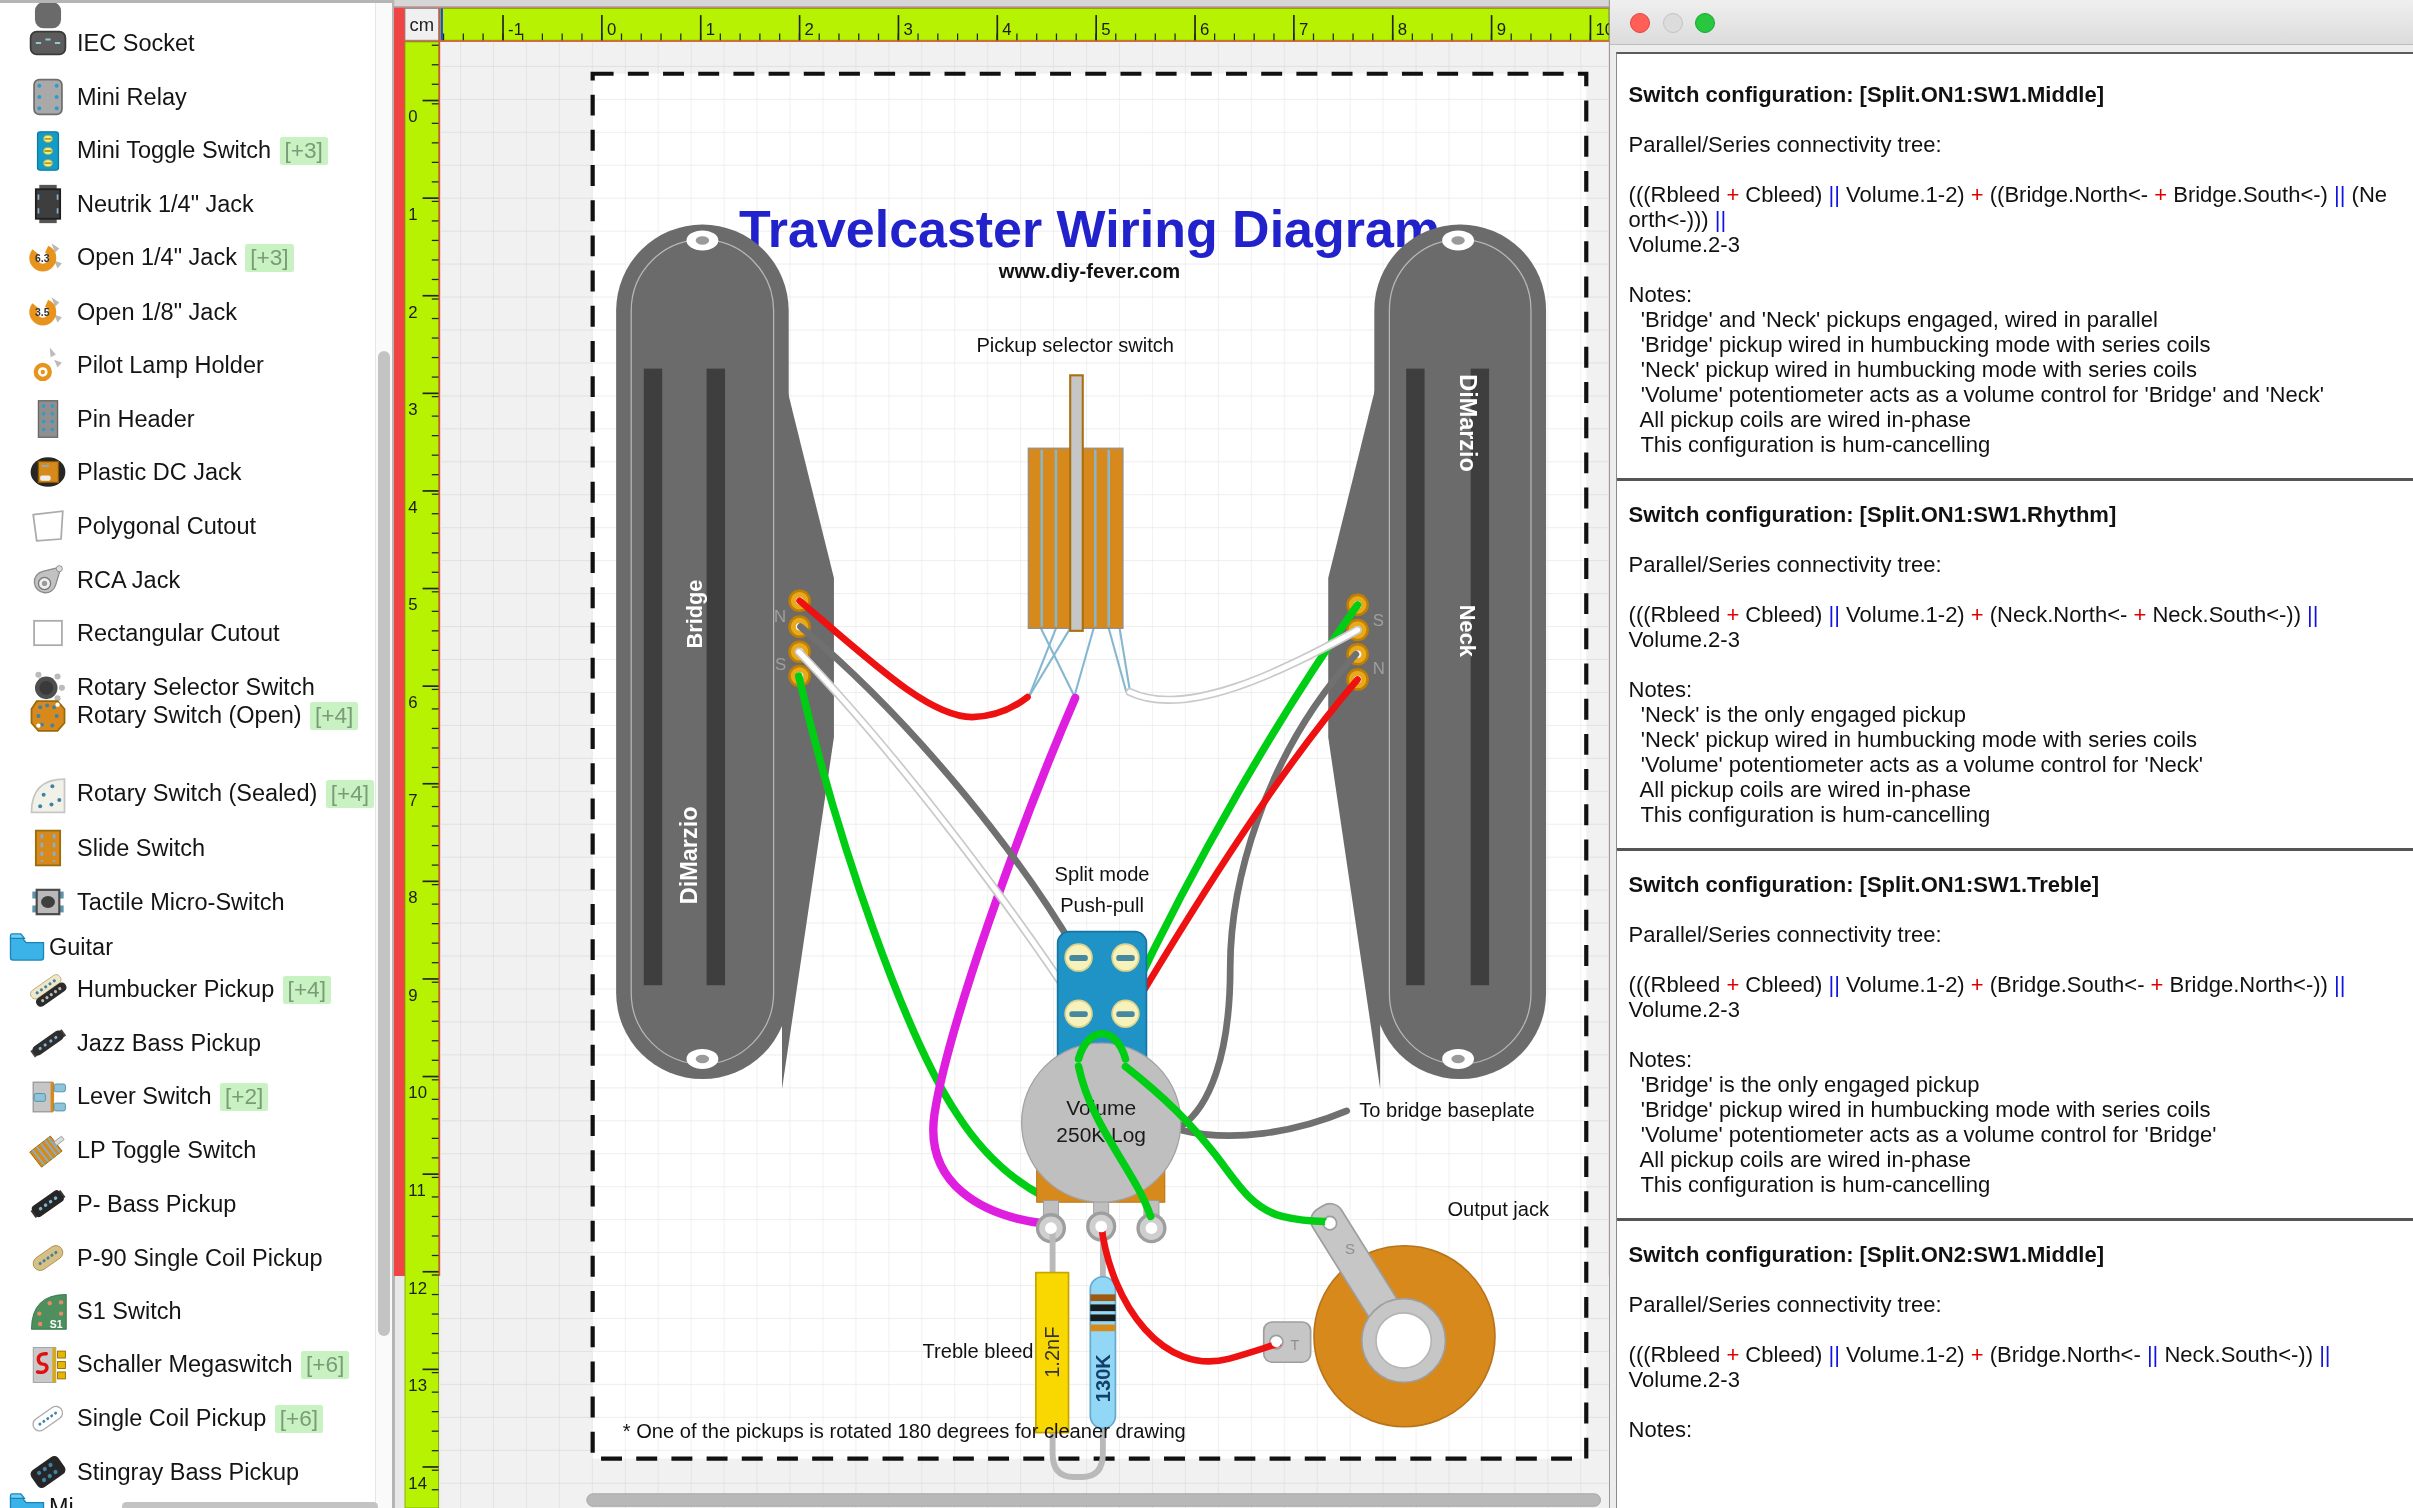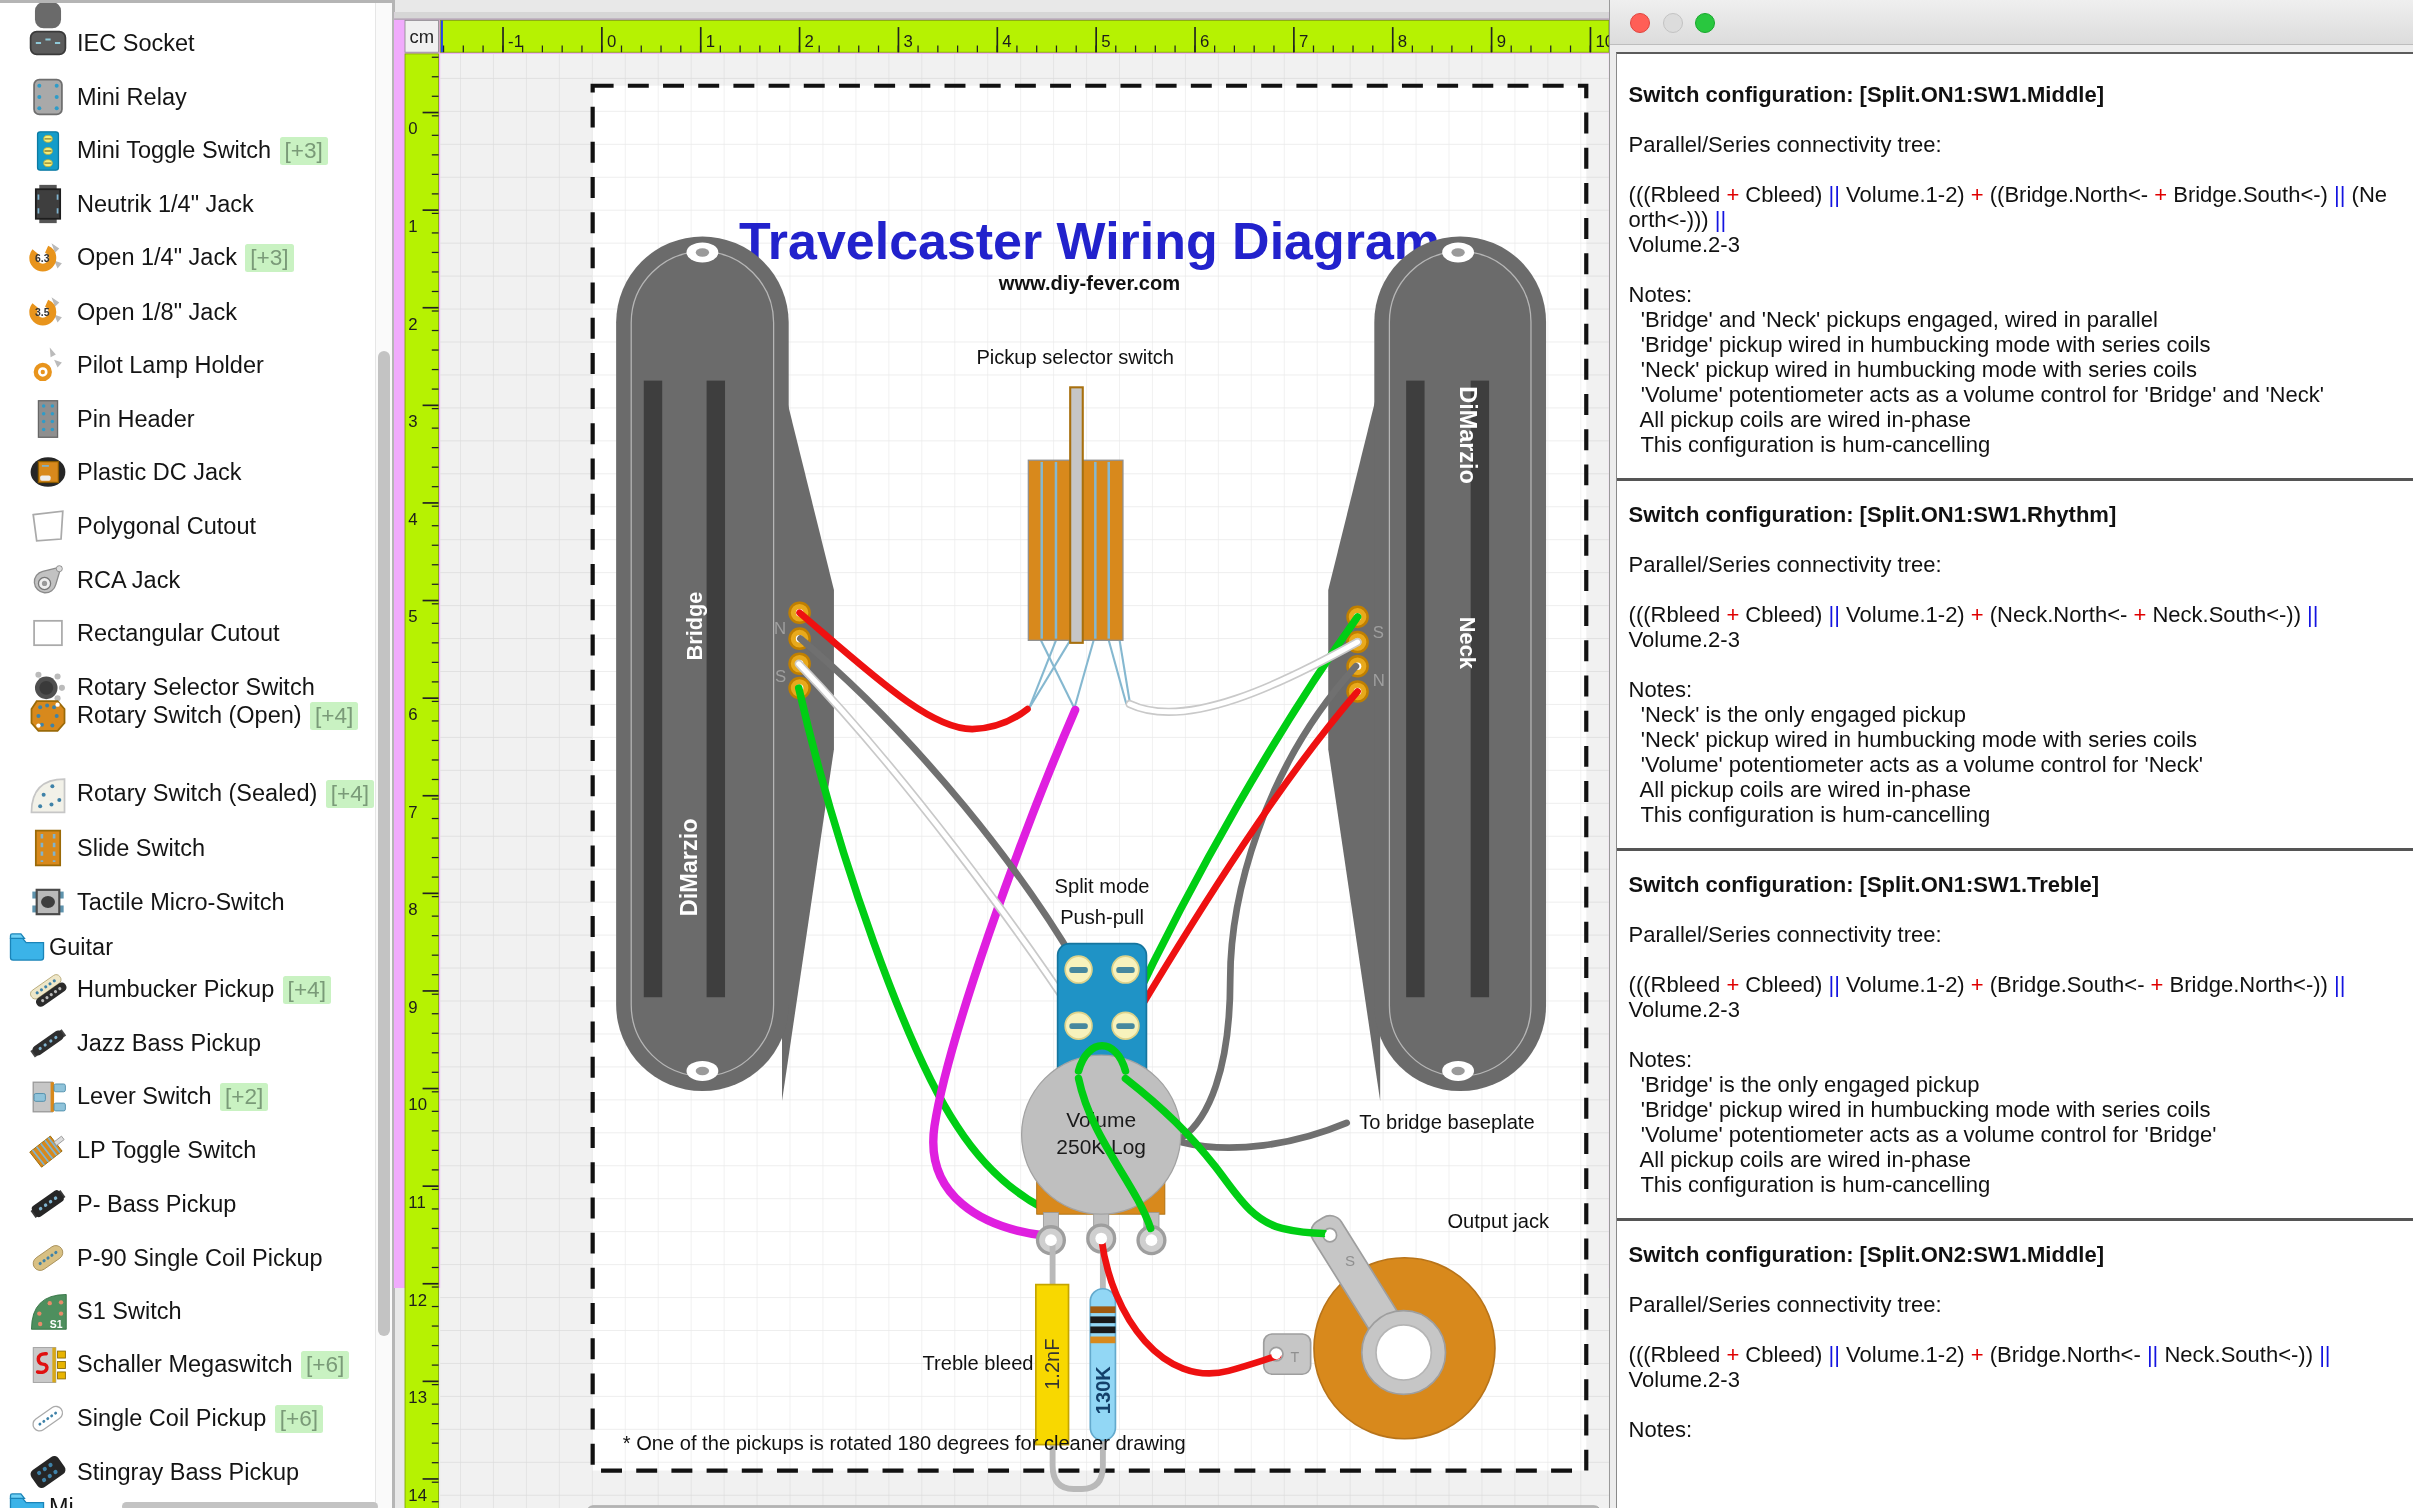--- a/index.html
+++ b/index.html
@@ -13,21 +13,21 @@
   .sb-icon svg{width:40px;height:40px;}
   .sb-label{position:absolute;left:77px;font-size:23.5px;color:#141414;white-space:nowrap;}
   .sb-cat .sb-icon{left:6.7px;}
   .sb-cat .sb-label{left:49px;}
   .sb-badge{display:inline-block;margin-left:8.4px;padding:0.8px 5px;background:#c9f2c2;color:#7a9a78;border-radius:2.5px;font-size:22.6px;}
   #sb-vscroll{position:absolute;left:375px;top:0;width:17.6px;height:1508px;background:#fafafa;border-left:0.8px solid #e6e6e6;}
   #sb-vthumb{position:absolute;left:1.7px;top:348px;width:12.6px;height:985px;background:#c3c3c3;border-radius:6.7px;}
   #sb-hthumb{position:absolute;left:122px;top:1499px;width:256px;height:9.2px;background:#c3c3c3;border-radius:5px;}
   #sb-divider{position:absolute;left:392px;top:0;width:2.5px;height:1508px;background:#b5b5b5;}
   
-  #canvas-panel{position:absolute;left:394px;top:0;width:1215px;height:1276px;background:#f0abfc;margin-top:12px;}
+  #canvas-panel{position:absolute;left:394px;top:0;width:1215px;height:1276px;background:#ef4444;}
   
   #right-window{position:absolute;left:1609px;top:0;width:804px;height:1508px;background:#ededed;
                 border-left:0.8px solid #9a9a9a;box-sizing:border-box;overflow:hidden;}
   #titlebar{position:relative;height:44px;background:linear-gradient(#efefef,#dcdcdc);
             border-bottom:0.8px solid #bdbdbd;}
   .tl{position:absolute;top:12.6px;width:18.4px;height:18.4px;border-radius:50%;}
   #tl-close{left:20px;background:#ff5f57;border:0.8px solid #e0443e;}
   #tl-min{left:53px;background:#dcdcdc;border:0.8px solid #c3c3c3;}
   #tl-zoom{left:85px;background:#29c73f;border:0.8px solid #17a82c;}
   #win-title{position:absolute;left:0;right:0;top:10px;text-align:center;font-size:22.6px;font-weight:bold;color:#3b3b3b;}

